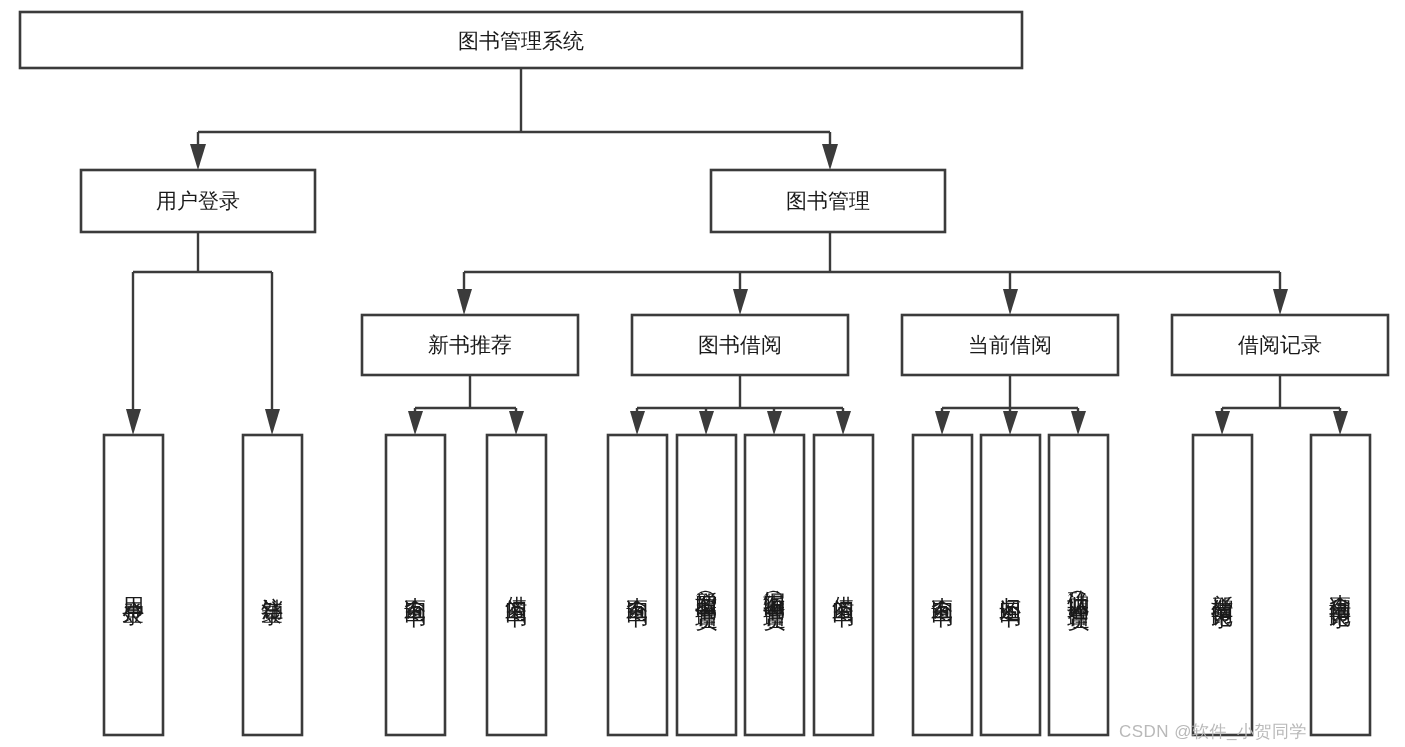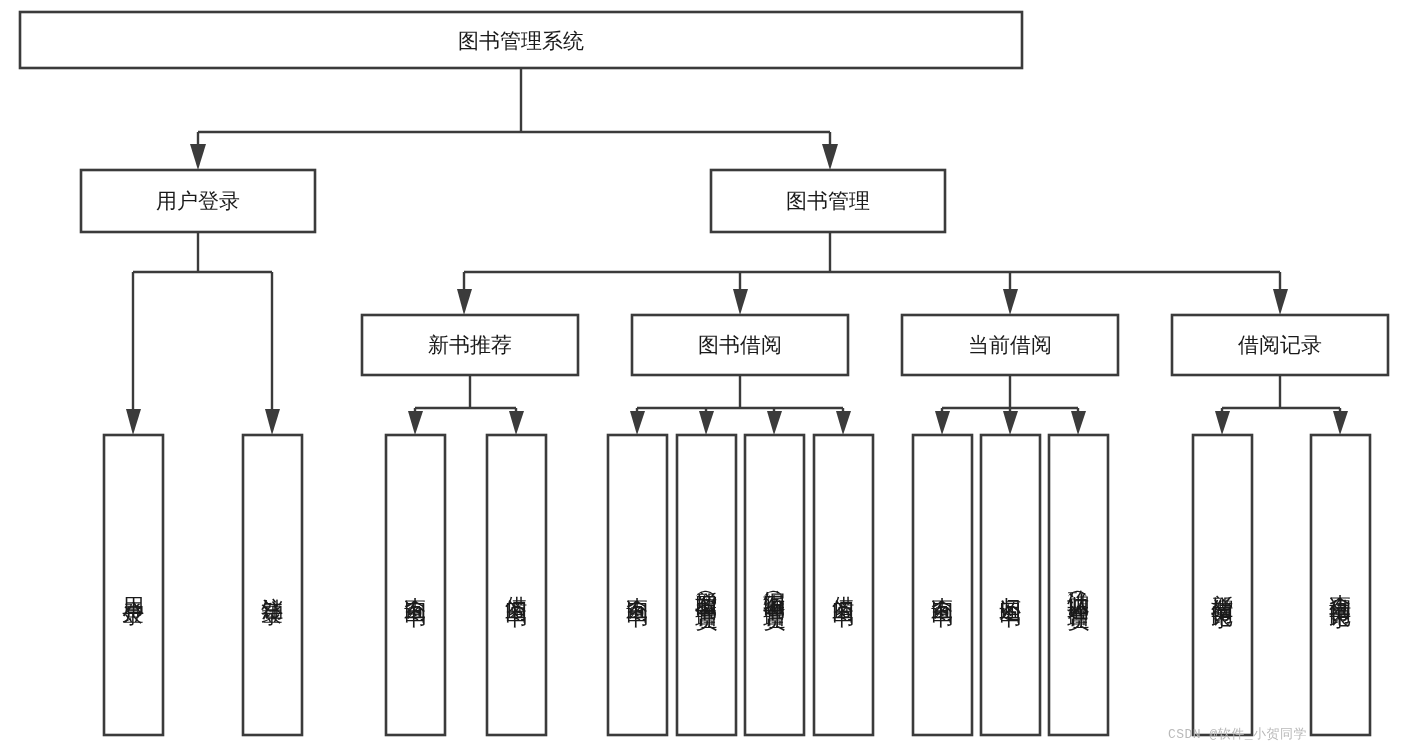--- a/index.html
+++ b/index.html
@@ -64,22 +64,22 @@
     line-height: 1.15;
     color: #1a1a1a;
     letter-spacing: 3px;
     white-space: nowrap;
     text-align: center;
   }
   .watermark {
     position: absolute;
     right: 8px;
     bottom: 4px;
-    font-family: Liberation Mono, monospace;
-    font-size: 13px;
+    font-family: Liberation Sans, sans-serif;
+    font-size: 17px;
     color: #b9b9b9;
     white-space: nowrap;
     letter-spacing: 0.5px;
   }
 </style>
 </head>
 <body>
 
 <div id="diagram-root">
 

